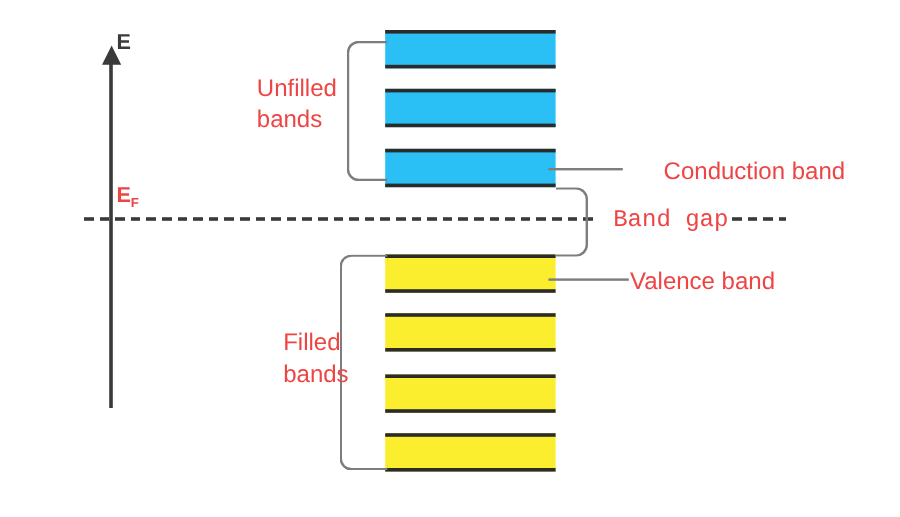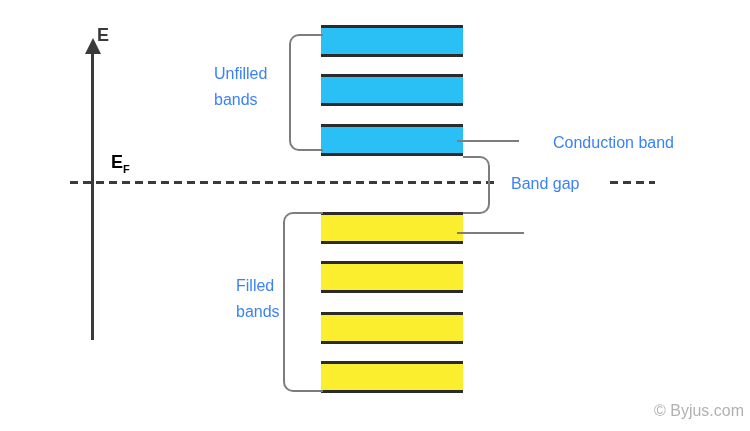--- a/index.html
+++ b/index.html
@@ -25,21 +25,21 @@
     border-left: 8px solid transparent;
     border-right: 8px solid transparent;
     border-bottom: 16px solid #3a3a3a;
   }
   .axis-label {
     left: 97px; top: 25px;
     font-size: 18px; font-weight: bold; color: #3a3a3a;
   }
   .fermi-label {
     left: 97px; top: 152px;
-    font-size: 18px; font-weight: bold; color: #000000; margin-left: 14px;
+    font-size: 18px; font-weight: bold; color: #ef4444;
   }
   .fermi-label sub { font-size: 11px; font-weight: bold; }
 
   
   .dashed {
     height: 3px;
     background: repeating-linear-gradient(90deg, #3a3a3a 0px, #3a3a3a 8px, transparent 8px, transparent 13px);
   }
   .dashed-main { left: 70px;  top: 181px; width: 425px; }
   .dashed-right { left: 610px; top: 181px; width: 45px; }
@@ -71,29 +71,29 @@
   .filled-bracket   { left: 283px; top: 212px; width: 38px; height: 176px; }
   .gap-bracket      { left: 463px; top: 156px; width: 25px; height: 54px; }
 
   
   .pointer { height: 2px; background: #7d7d7d; }
   .conduction-pointer { left: 457px; top: 140px; width: 62px; }
   .valence-pointer    { left: 457px; top: 232px; width: 67px; }
 
   
   .diagram-label {
-    font-size: 16px;
-    color: #3b82f6;
+    font-size: 20px;
+    color: #ef4444;
     line-height: 26px;
     white-space: pre-line;
   }
   .unfilled-label  { left: 214px; top: 61px; }
   .filled-label    { left: 236px; top: 273px; }
   .conduction-label{ left: 522px; top: 130px; margin-left: 31px; }
-  .gap-label       { left: 511px; top: 171px; }
+  .gap-label       { left: 511px; top: 171px; font-family: Liberation Mono, monospace; }
   .valence-label   { left: 525px; top: 222px; }
 
   .watermark {
     left: 654px; top: 402px;
     font-size: 16px;
     color: #b1b1b1;
   }
 </style>
 </head>
 <body>
@@ -124,16 +124,16 @@
 
   <div class="abs pointer conduction-pointer"></div>
   <div class="abs pointer valence-pointer"></div>
 
   <div class="abs diagram-label unfilled-label">Unfilled
 bands</div>
   <div class="abs diagram-label filled-label">Filled
 bands</div>
   <div class="abs diagram-label conduction-label">Conduction band</div>
   <div class="abs diagram-label gap-label">Band gap</div>
+  <div class="abs diagram-label valence-label">Valence band</div>
 
-  <div class="abs watermark">© Byjus.com</div>
 
 </div>
 
 </body></html>

